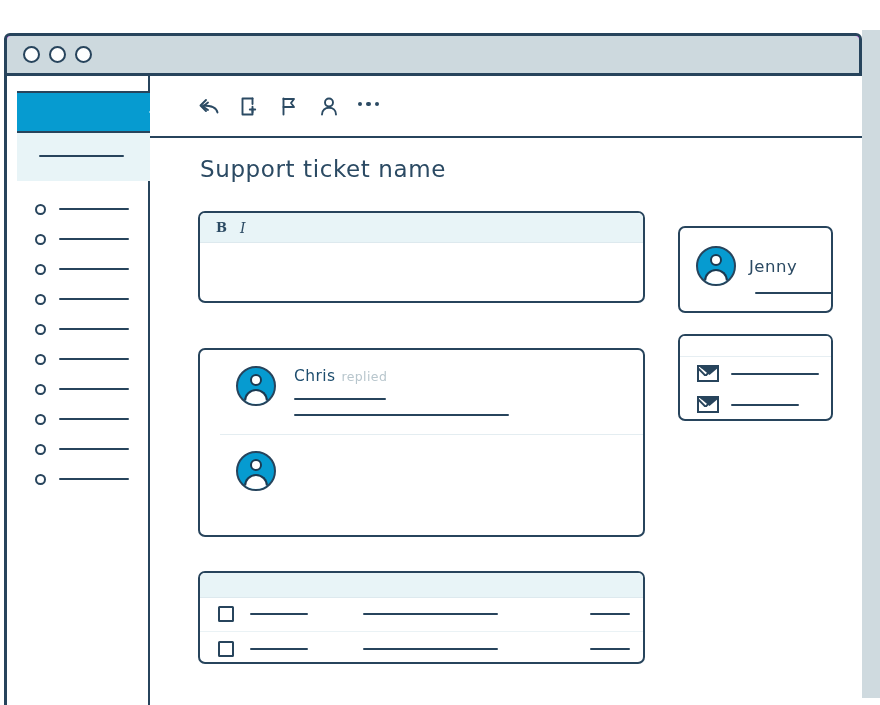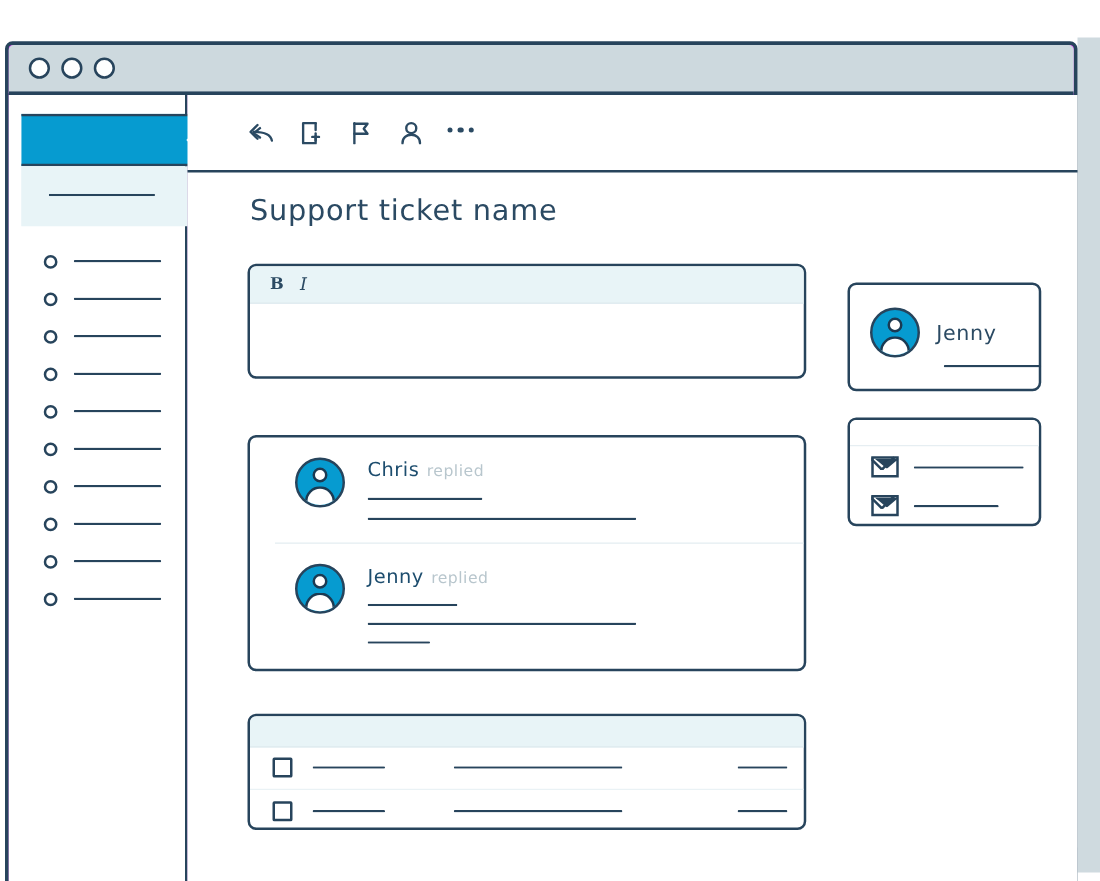--- a/index.html
+++ b/index.html
@@ -515,26 +515,20 @@
             <div class="ph" style="width:92px;margin-top:13px"></div>
             <div class="ph" style="width:215px;margin-top:14px"></div>
           </div>
         </div>
 
         <div class="reply">
           <span class="avatar">
             <span class="head"></span>
             <span class="body"></span>
           </span>
-          <div class="reply-body">
-            <span class="reply-name">Jenny</span><span class="reply-verb">replied</span>
-            <div class="ph" style="width:72px;margin-top:13px"></div>
-            <div class="ph" style="width:215px;margin-top:13px"></div>
-            <div class="ph" style="width:50px;margin-top:13px"></div>
-          </div>
         </div>
       </div>
 
       <div class="hbox" id="table-card">
         <div class="tbl-head"></div>
         <div style="margin-top:24px">
           <div class="tbl-row">
             <span class="checkbox"></span>
             <span class="ph" style="width:58px;margin-left:16px"></span>
             <span class="ph" style="width:135px;margin-left:55px"></span>

